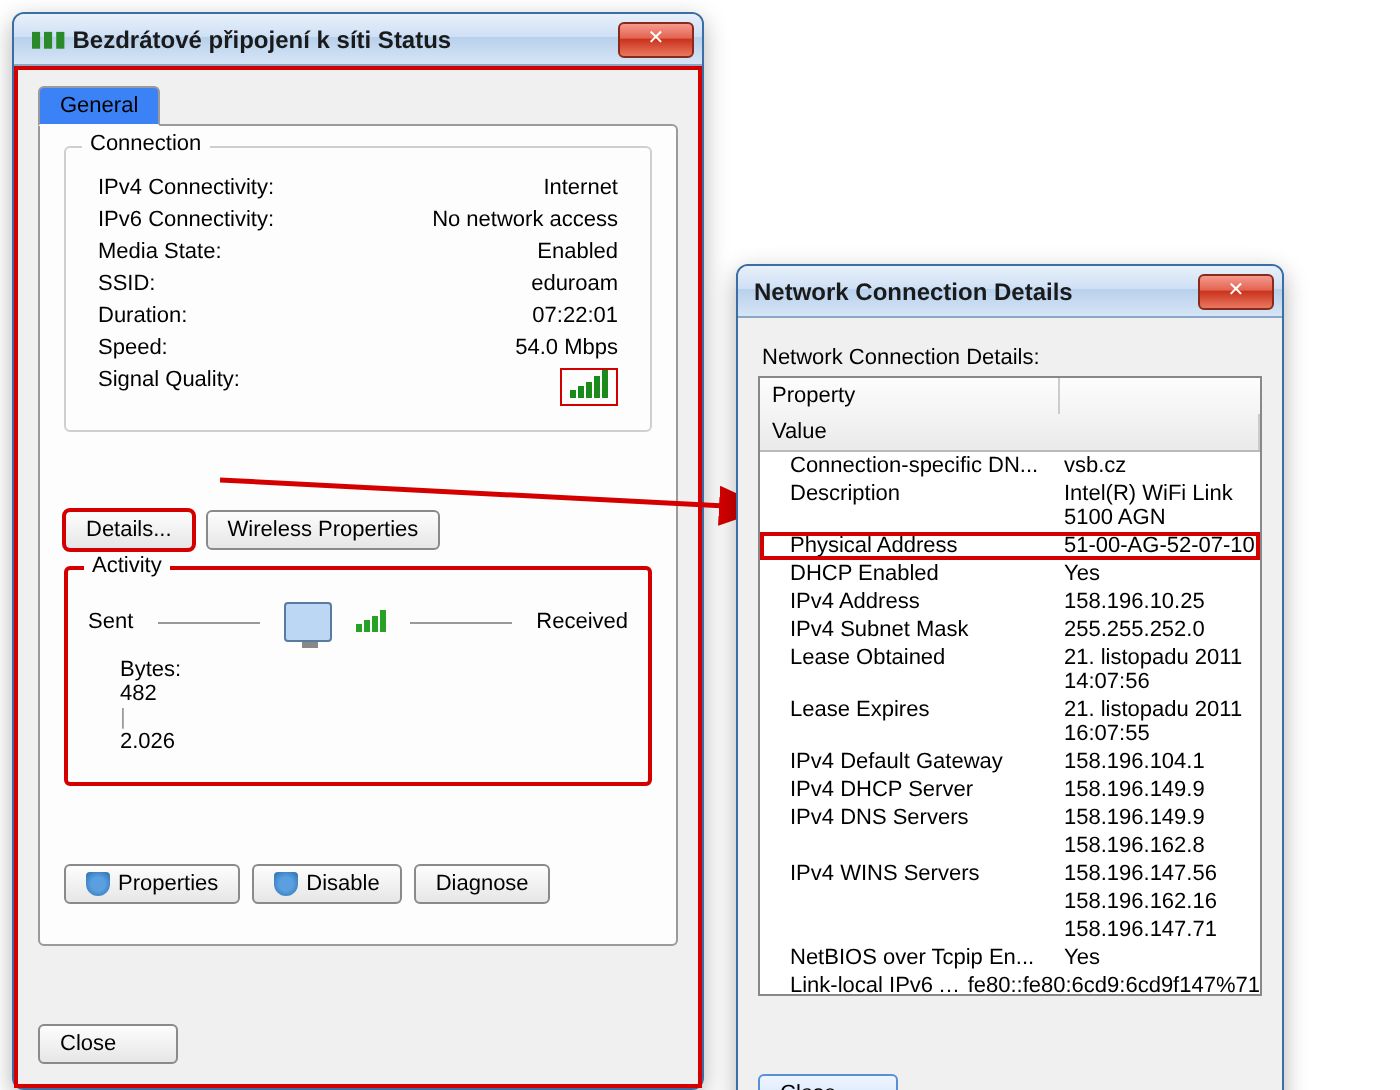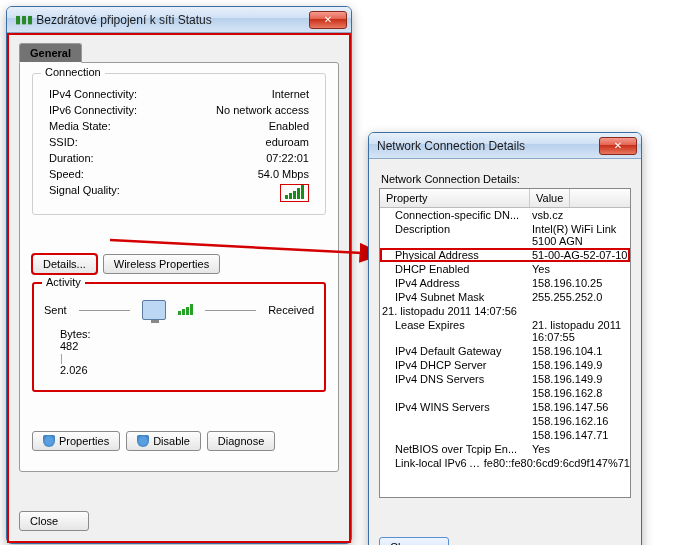--- a/index.html
+++ b/index.html
@@ -24,44 +24,43 @@
   .titlebar {
     height: 26px;
     background: linear-gradient(to bottom, #e8f0fa 0%, #cfe0f5 45%, #b8d0ec 46%, #d6e5f6 100%);
     border-bottom: 1px solid #8aa7c7;
     border-radius: 5px 5px 0 0;
     display: flex;
     align-items: center;
     padding: 0 4px 0 8px;
     color: #1a1a1a;
   }
-  .titlebar-title { flex: 1; font-size: 12px; }
+  .titlebar-title { flex: 1; font-size: 12px; font-weight: bold; }
   .win-close {
     width: 38px; height: 18px;
     background: linear-gradient(to bottom, #f59a8e 0%, #e3624f 45%, #c9301a 46%, #e97860 100%);
     border: 1px solid #8a2a1a;
     border-radius: 3px;
     color: #fff;
     font-size: 10px;
     text-align: center;
     line-height: 15px;
     cursor: pointer;
   }
   .win-body { padding: 8px 10px 10px 10px; background:#f0f0f0;}
   .tabstrip { display:flex; margin-bottom:-1px; }
   .tab {
     padding: 3px 10px;
-    background: #737373;
+    background: #3b82f6;
     border: 1px solid #9a9a9a;
     border-bottom: 1px solid #fdfdfd;
     border-radius: 3px 3px 0 0;
     font-size: 11px;
     position: relative;
     z-index: 2;
-    font-weight: bold;
   }
   .tabpanel {
     border: 1px solid #9a9a9a;
     background: #fdfdfd;
     padding: 10px 12px 12px 12px;
     border-radius: 0 3px 3px 3px;
   }
   .group {
     border: 1px solid #cfcfcf;
     border-radius: 3px;
@@ -110,21 +109,21 @@
   .footer-row { display:flex; padding-top:8px;}
   .redbox { border:2px solid #d40000 !important; }
   .redbox-thin { outline:2px solid #d40000; outline-offset:-1px;}
   .hilite-cell { display:inline-block; border:1px solid #d40000; padding:0 4px;}
   
   .details-list {
     background:#fff; border:1px solid #888;
     height: 400px; overflow:auto;
     font-size:11px;
   }
-  .details-head { display:flex; background:linear-gradient(to bottom,#fdfdfd,#eaeaea); border-bottom:1px solid #bbb;}
+  .details-head { display:flex; background:linear-gradient(to bottom,#fdfdfd,#eaeaea); border-bottom:1px solid #bbb;flex-direction:column;}
   .details-head div { padding:3px 6px; border-right:1px solid #ccc;}
   .dh-prop { width:150px;}
   .drow { display:flex; padding:1px 0;}
   .drow .dprop { width:150px; padding-left:15px; white-space:nowrap; overflow:hidden; text-overflow:ellipsis;}
   .drow .dval { flex:1; padding-left:2px;}
   .drow.hl { outline:2px solid #d40000; outline-offset:-2px;}
   .details-label { font-size:11px; margin:6px 2px 3px 2px;}
   .arrow {
     position:absolute;
     pointer-events:none;
@@ -282,20 +281,21 @@
           </div>
           <div class="drow">
             <div class="dprop">IPv4 Address</div>
             <div class="dval">158.196.10.25</div>
           </div>
           <div class="drow">
             <div class="dprop">IPv4 Subnet Mask</div>
             <div class="dval">255.255.252.0</div>
           </div>
           <div class="drow">
+            <div class="dprop">Lease Obtained</div>
             <div class="dval">21. listopadu 2011 14:07:56</div>
           </div>
           <div class="drow">
             <div class="dprop">Lease Expires</div>
             <div class="dval">21. listopadu 2011 16:07:55</div>
           </div>
           <div class="drow">
             <div class="dprop">IPv4 Default Gateway</div>
             <div class="dval">158.196.104.1</div>
           </div>

